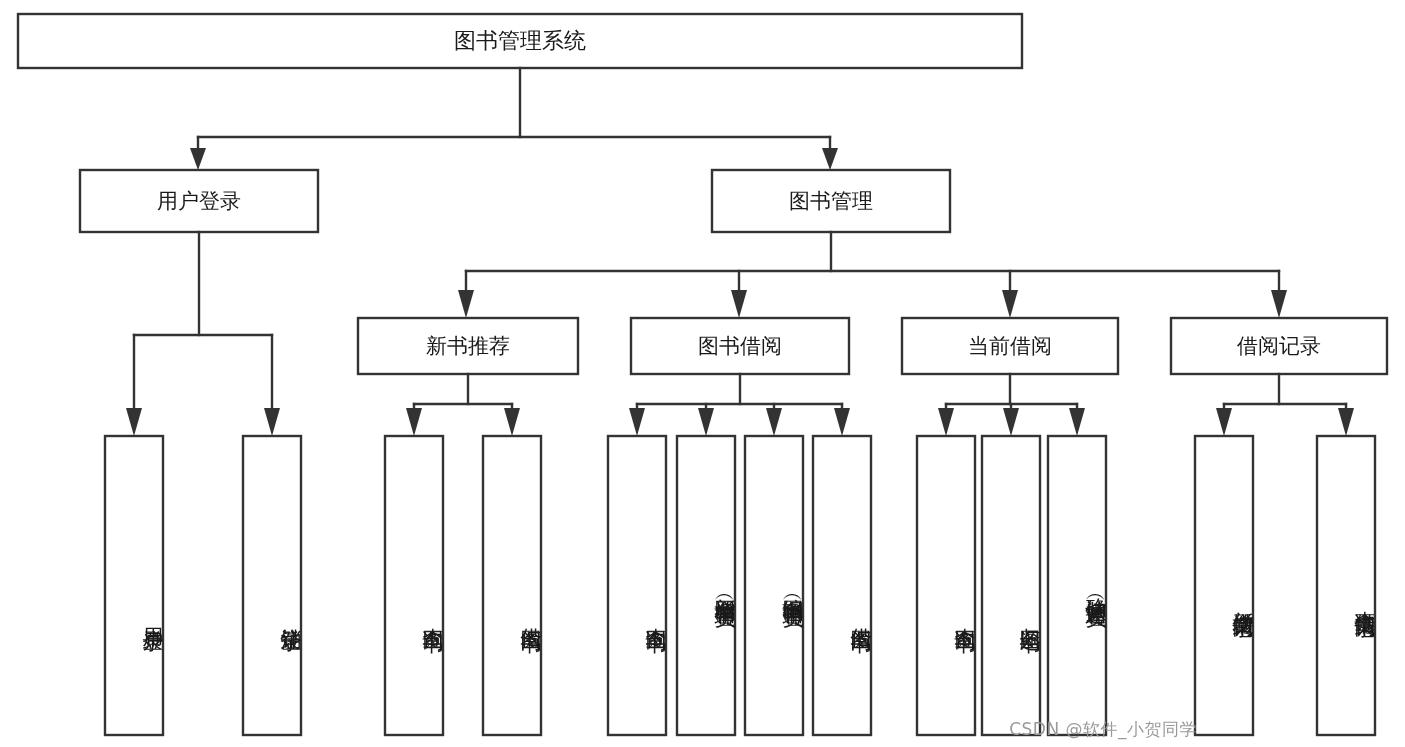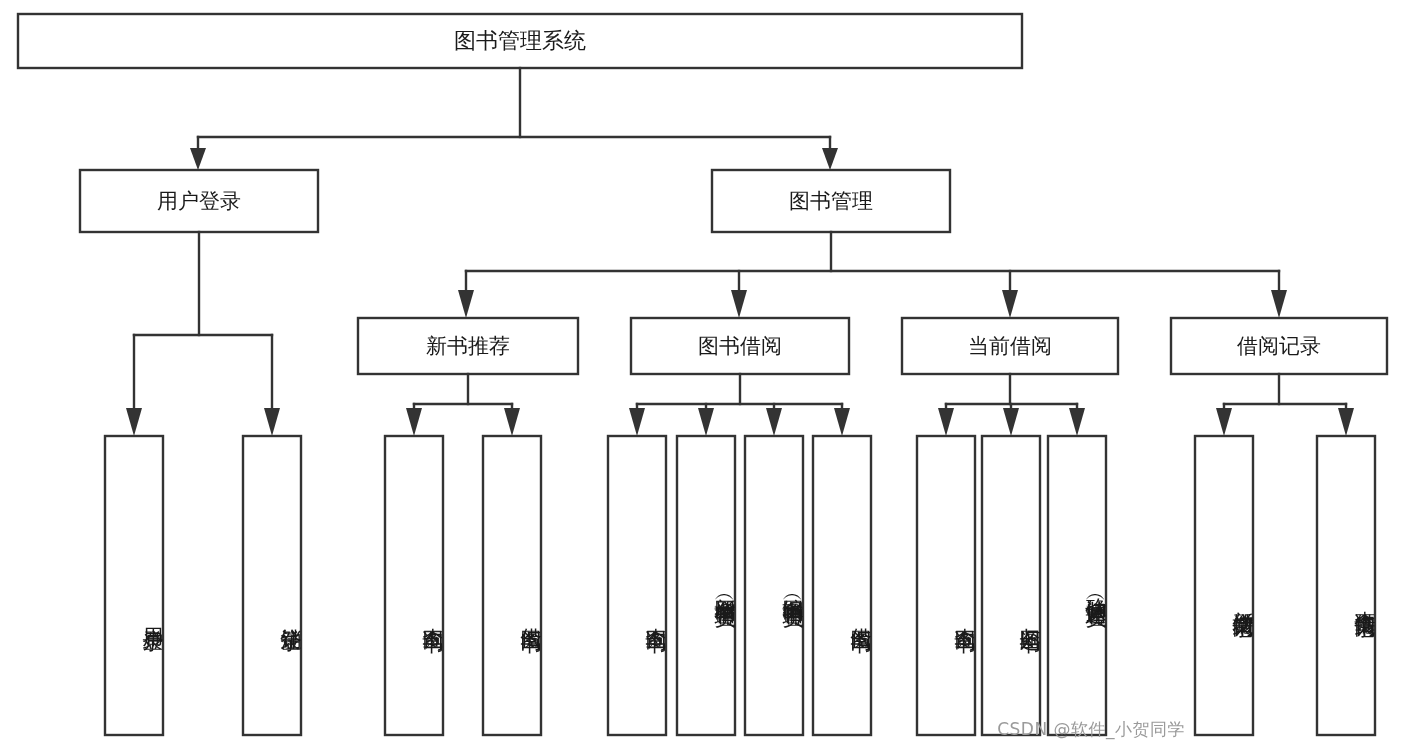--- a/index.html
+++ b/index.html
@@ -60,21 +60,21 @@
     font-family: "DejaVu Sans", "Liberation Sans", sans-serif;
     font-size: 21px;
     line-height: 1.0;
     color: #1a1a1a;
     letter-spacing: 1.5px;
     white-space: nowrap;
     pointer-events: none;
   }
   .watermark {
     position: absolute;
-    right: 20px;
+    right: 8px;
     bottom: 6px;
     font-family: "DejaVu Sans", "Liberation Sans", sans-serif;
     font-size: 17px;
     color: #9a9a9a;
     letter-spacing: 0.5px;
     white-space: nowrap;
   }
 </style>
 </head>
 <body>

